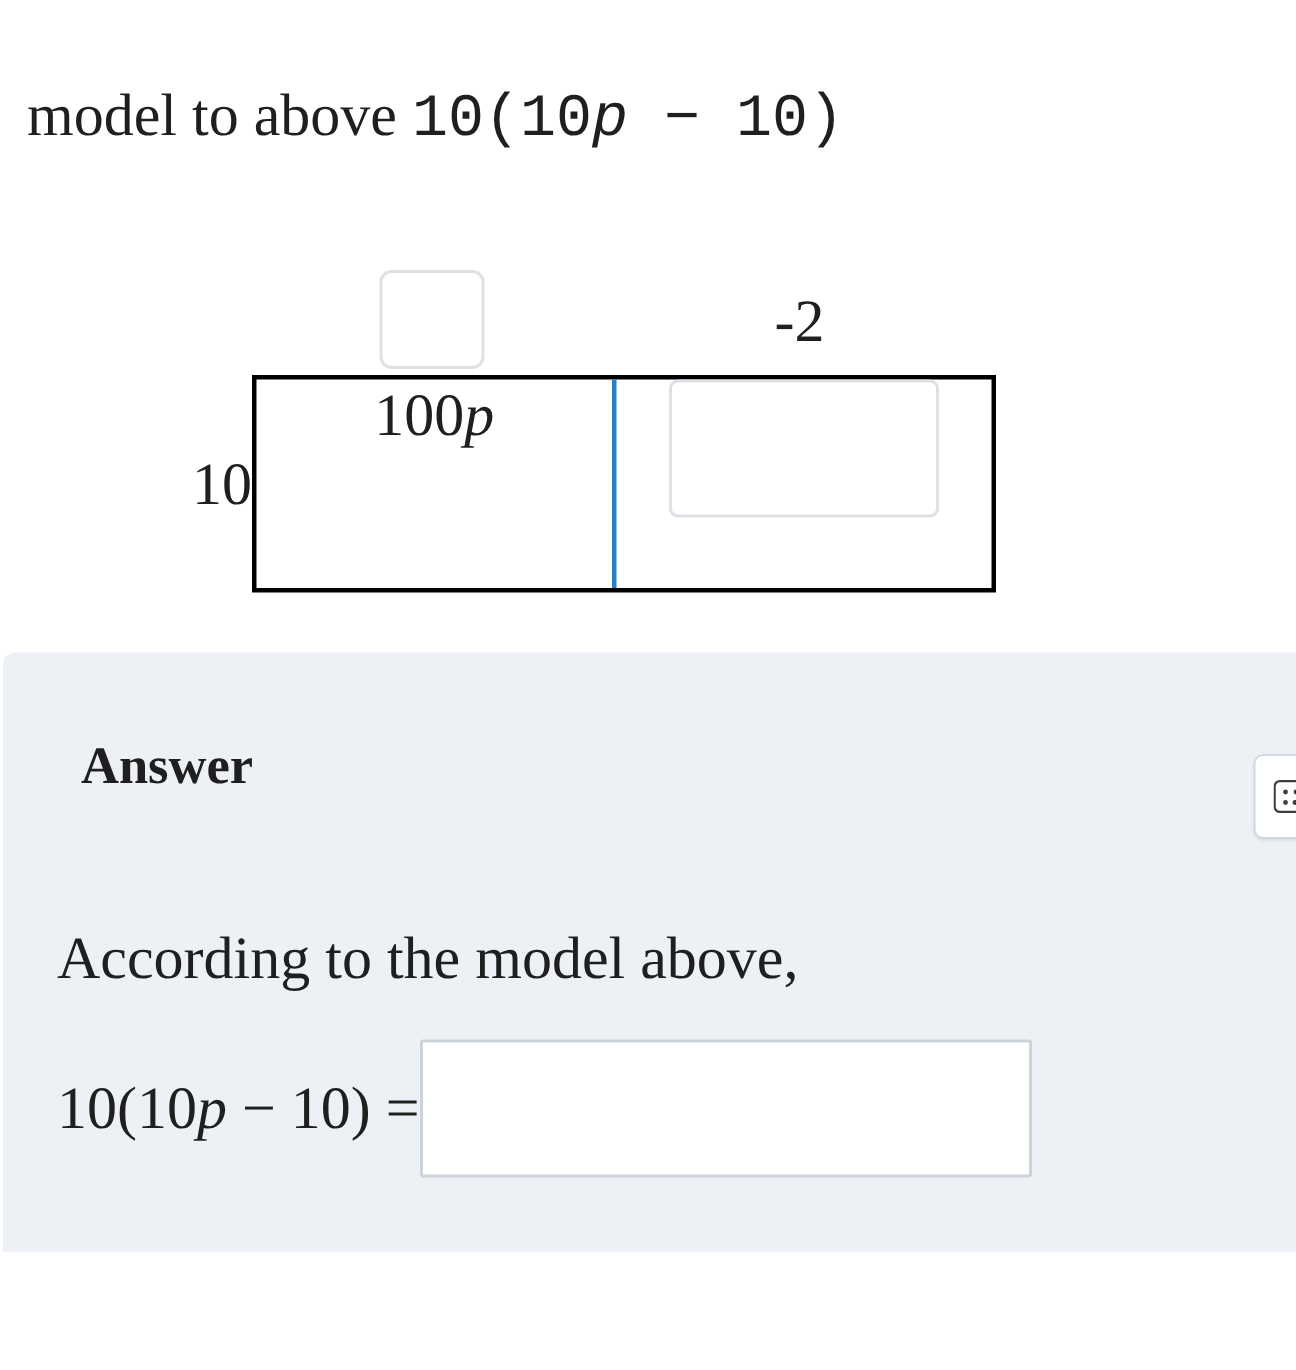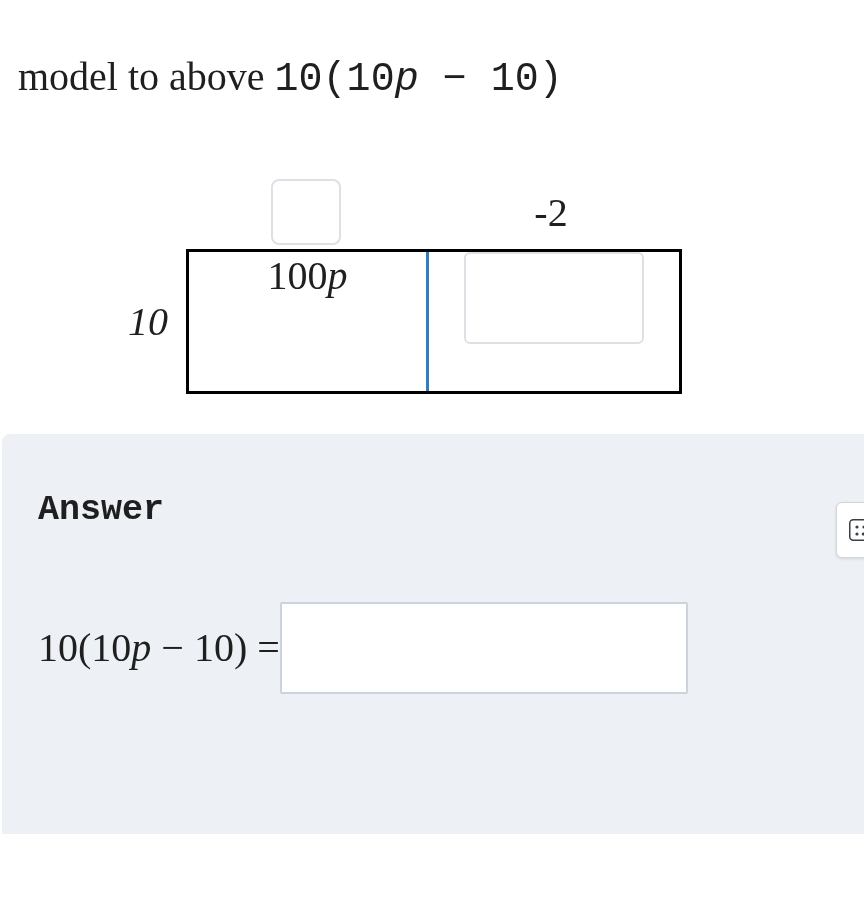--- a/index.html
+++ b/index.html
@@ -24,23 +24,21 @@
   .area-model {
     display: flex;
     align-items: flex-start;
     padding: 68px 0 40px 128px;
     font-size: 40px;
   }
   .row-label {
     display: flex;
     align-items: center;
     height: 145px;
-    margin-right: 18px;
     margin-top: 74px; 
-    font-style: italic;
   }
   .am-grid {}
   .am-top-row {
     display: flex;
     height: 74px;
     position: relative;
   }
   .am-top-left, .am-top-right {
     display: flex;
     align-items: center;
@@ -94,24 +92,25 @@
   
   .answer-panel {
     background: #edf1f5;
     border-radius: 8px 0 0 0;
     margin-left: 2px;
     padding: 56px 0 20px 36px;
     position: relative;
     min-height: 400px;
   }
   .answer-heading {
-    font-family: Liberation Mono, monospace;
+    font-family: Liberation Serif, serif;
     font-weight: 700;
     font-size: 35px;
     margin-bottom: 72px;
+    margin-left: 16px;
   }
   .answer-body {
     font-size: 40px;
     line-height: 1.8;
   }
   .answer-eq {
     display: flex;
     align-items: center;
     margin-top: 18px;
   }
@@ -185,18 +184,19 @@
         <circle cx="8" cy="8" r="1.6" fill="#3a3f44"></circle>
         <circle cx="15" cy="8" r="1.6" fill="#3a3f44"></circle>
         <circle cx="22" cy="8" r="1.6" fill="#3a3f44"></circle>
         <circle cx="8" cy="15" r="1.6" fill="#3a3f44"></circle>
         <rect x="12.7" y="13.4" width="11" height="3.2" rx="1.6" fill="#3a3f44"></rect>
       </svg>
     </span>
   </span>
 
   <div class="answer-body">
+    <div>According to the model above,</div>
     <div class="answer-eq">
       <span>10(10<span class="math-italic">p</span> − 10) =</span>
       <input class="final-input" value="" style="">
     </div>
   </div>
 </div>
 
 </body></html>

